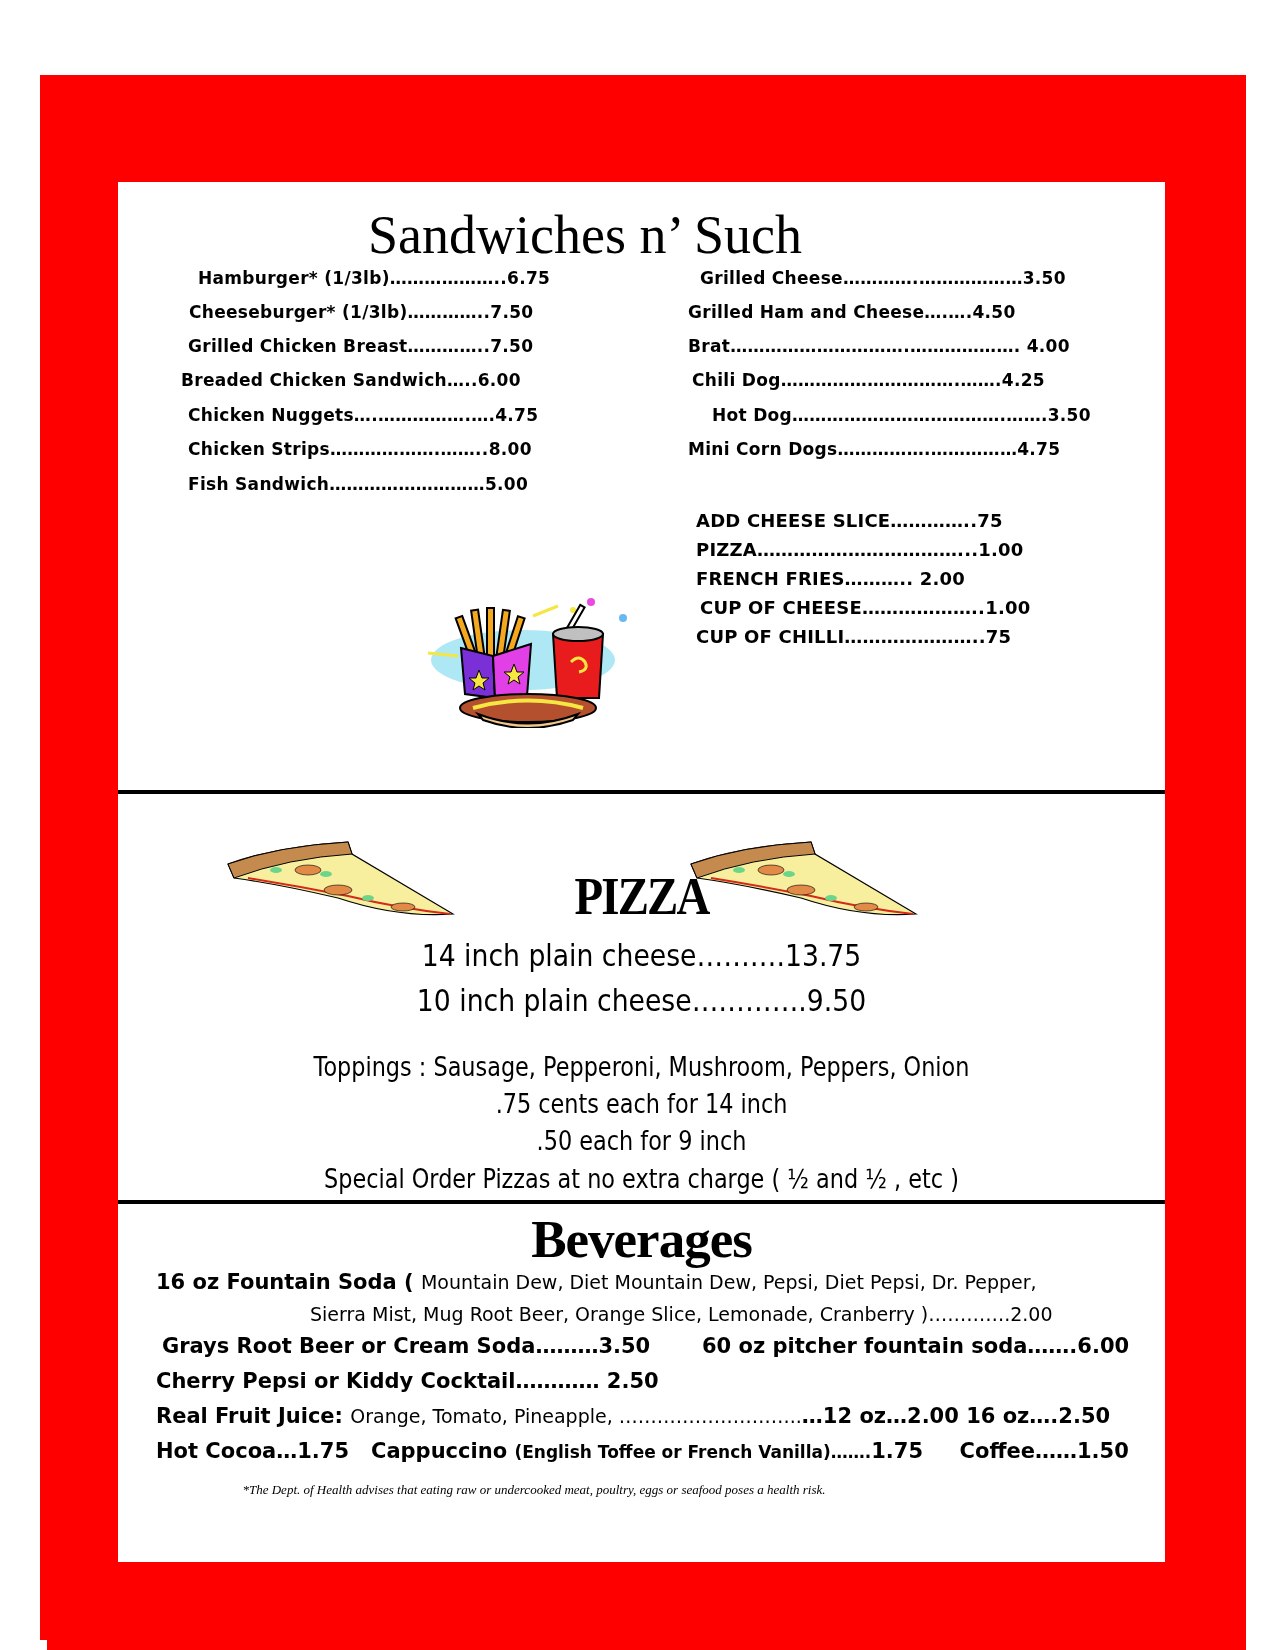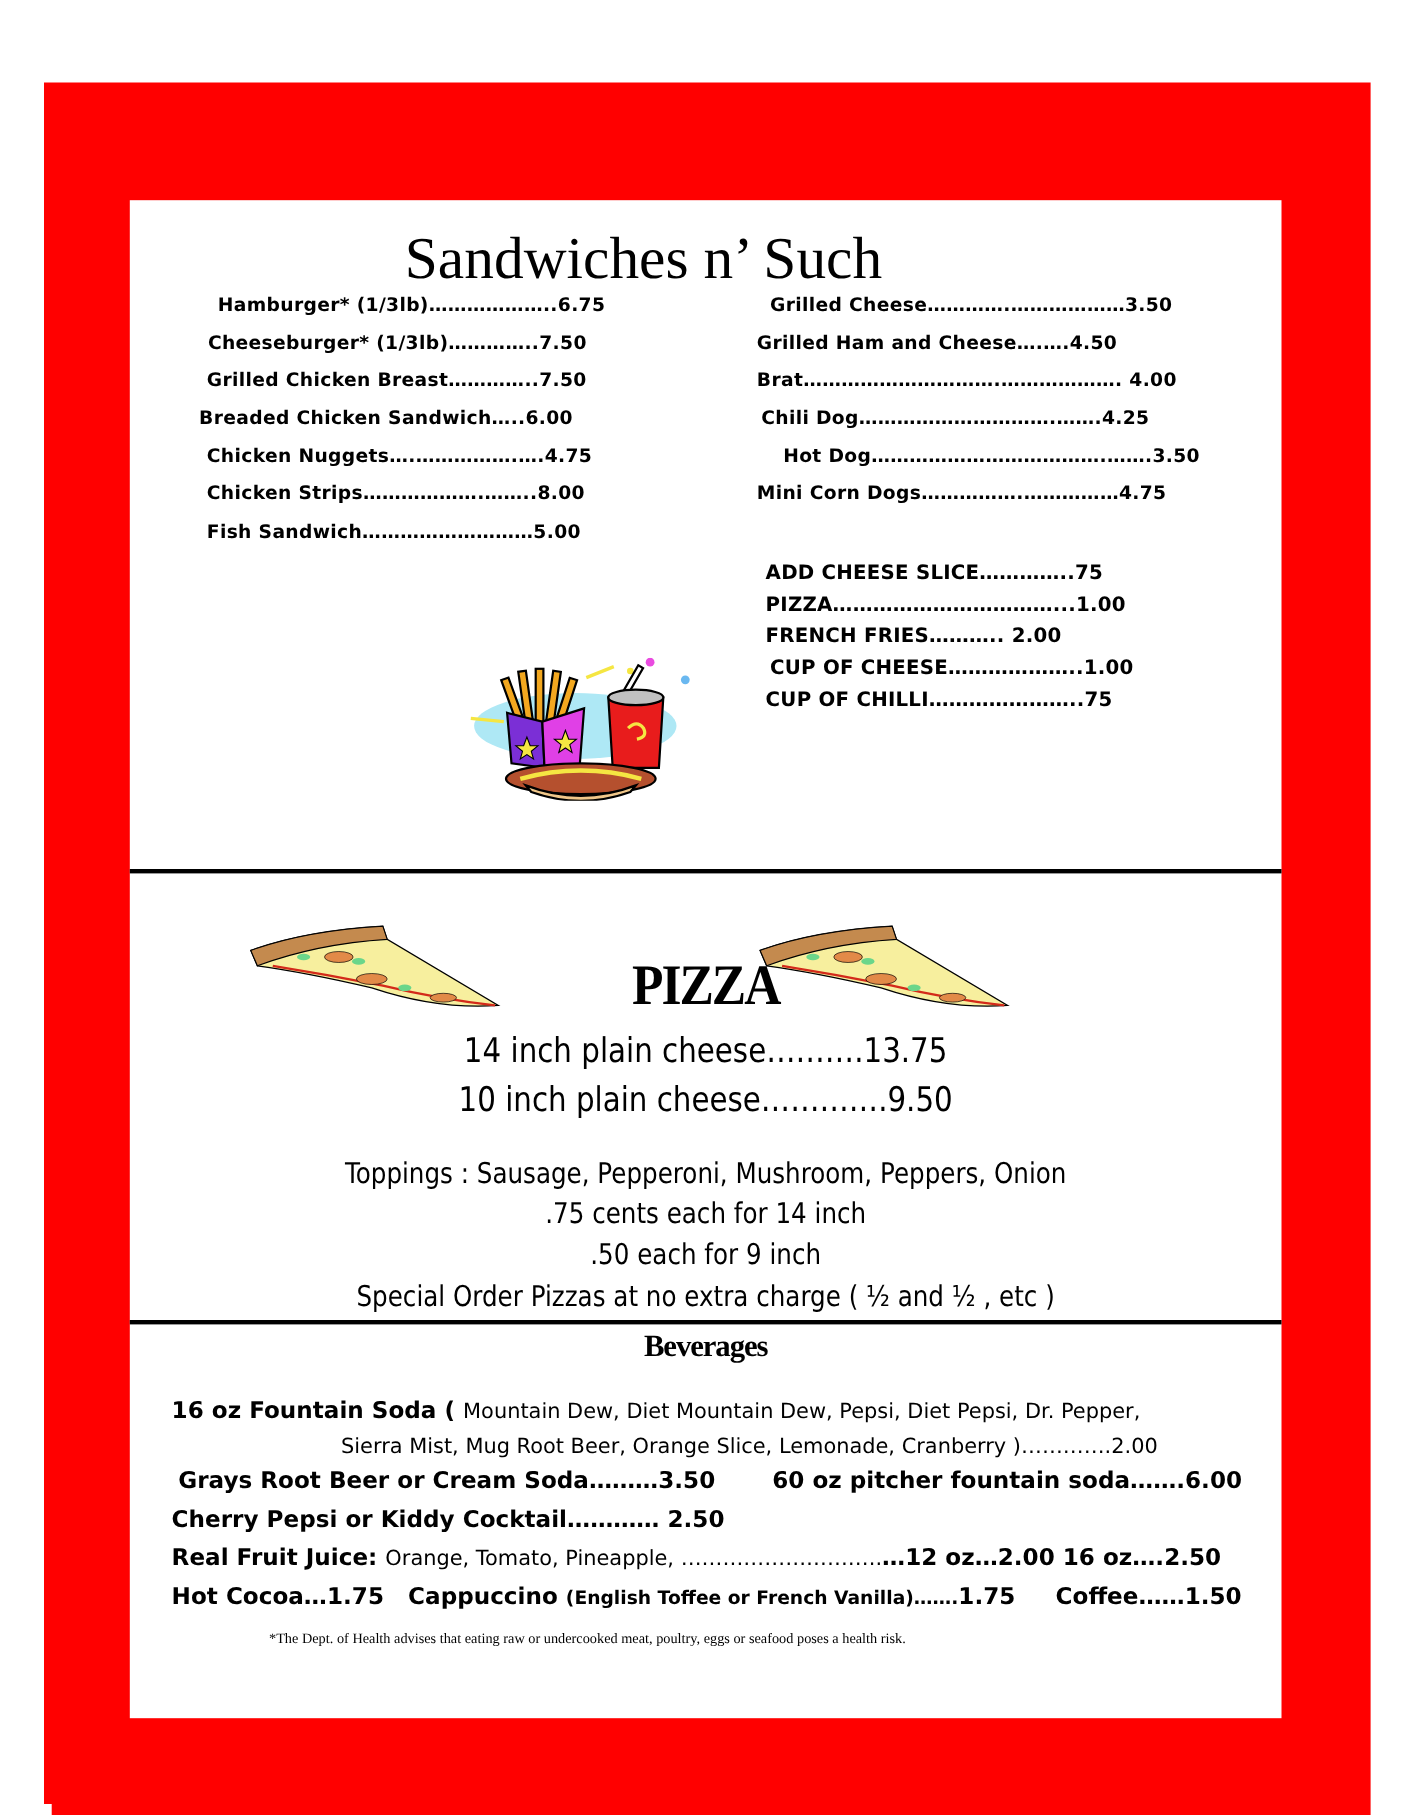--- a/index.html
+++ b/index.html
@@ -10,25 +10,25 @@
   .comic { font-family:"DejaVu Sans", sans-serif; color:#000; }
   .serif { font-family:"Liberation Serif", serif; color:#000; }
   .abs { position:absolute; white-space:nowrap; }
   .title { left:0; width:934px; text-align:center; top:22px; font-size:54px; }
   .item { font-weight:bold; font-size:17px; letter-spacing:0.3px; }
   .addon { font-weight:bold; font-size:18px; letter-spacing:0.2px; }
   .rule { position:absolute; left:0; width:1047px; height:4px; background:#000; }
   .pizza-title { left:0; width:1047px; text-align:center; top:685px; font-size:52px; font-weight:bold; transform:scaleX(0.9); letter-spacing:-2px; }
   .pz-line { left:0; width:1047px; text-align:center; font-size:31px; transform:scaleX(0.86); }
   .pz-small { left:0; width:1047px; text-align:center; font-size:26px; transform:scaleX(0.86); }
-  .bev-title { left:0; width:1047px; text-align:center; top:1027px; font-size:28px; font-weight:bold; letter-spacing:-1px; }
+  .bev-title { left:0; width:1047px; text-align:center; top:1027px; font-size:53px; font-weight:bold; letter-spacing:-1px; }
   .bev { font-size:21px; font-weight:bold; }
   .bev .light { font-weight:normal; font-size:19px; }
   .bev .sm { font-size:17px; }
-  .disclaimer { left:0; width:832px; text-align:center; top:1300px; font-size:13px; }
+  .disclaimer { left:0; width:832px; text-align:center; top:1300px; font-size:13px;font-style:italic; }
   .food-art { position:absolute; left:305px; top:416px; width:215px; height:130px; }
   .slice { position:absolute; width:240px; height:100px; }
 </style>
 </head>
 <body>
 
 <div class="frame"></div>
 <div class="notch"></div>
 
 <div class="panel">

